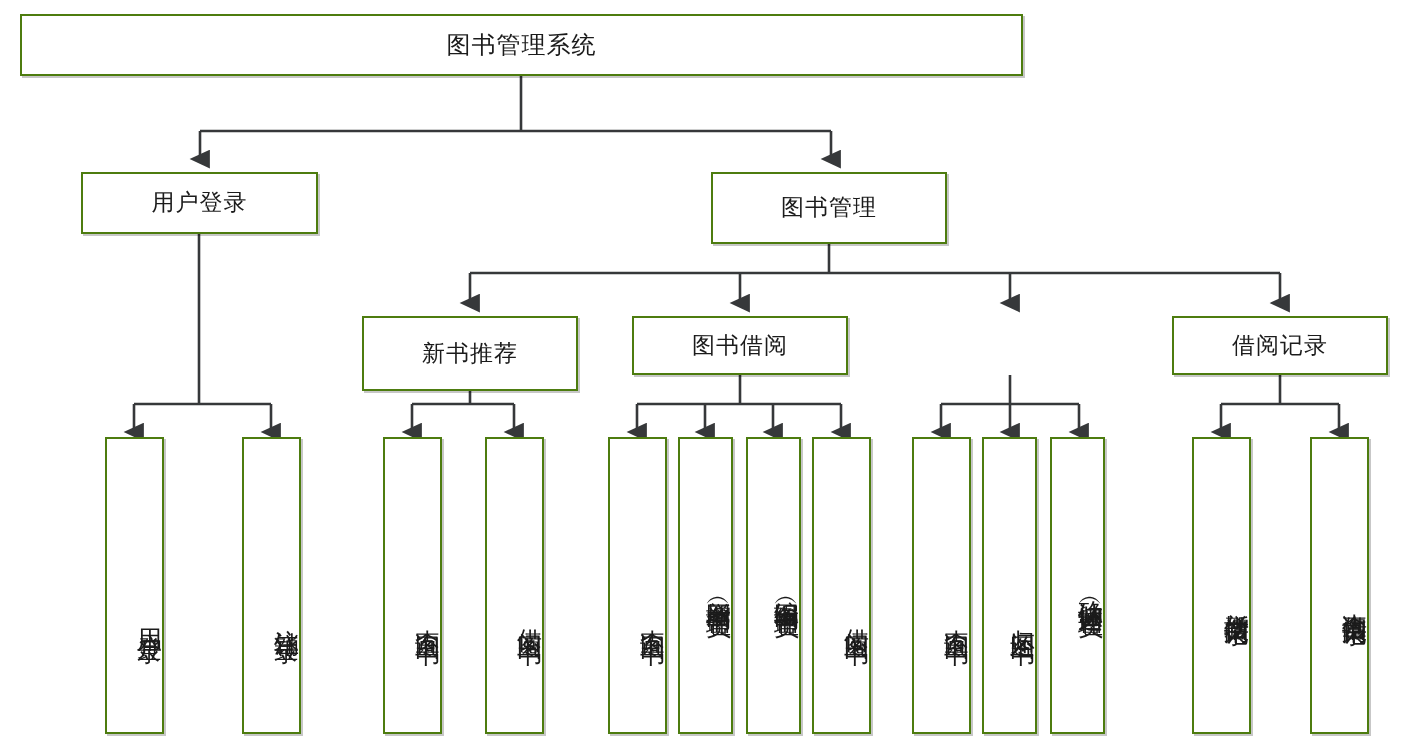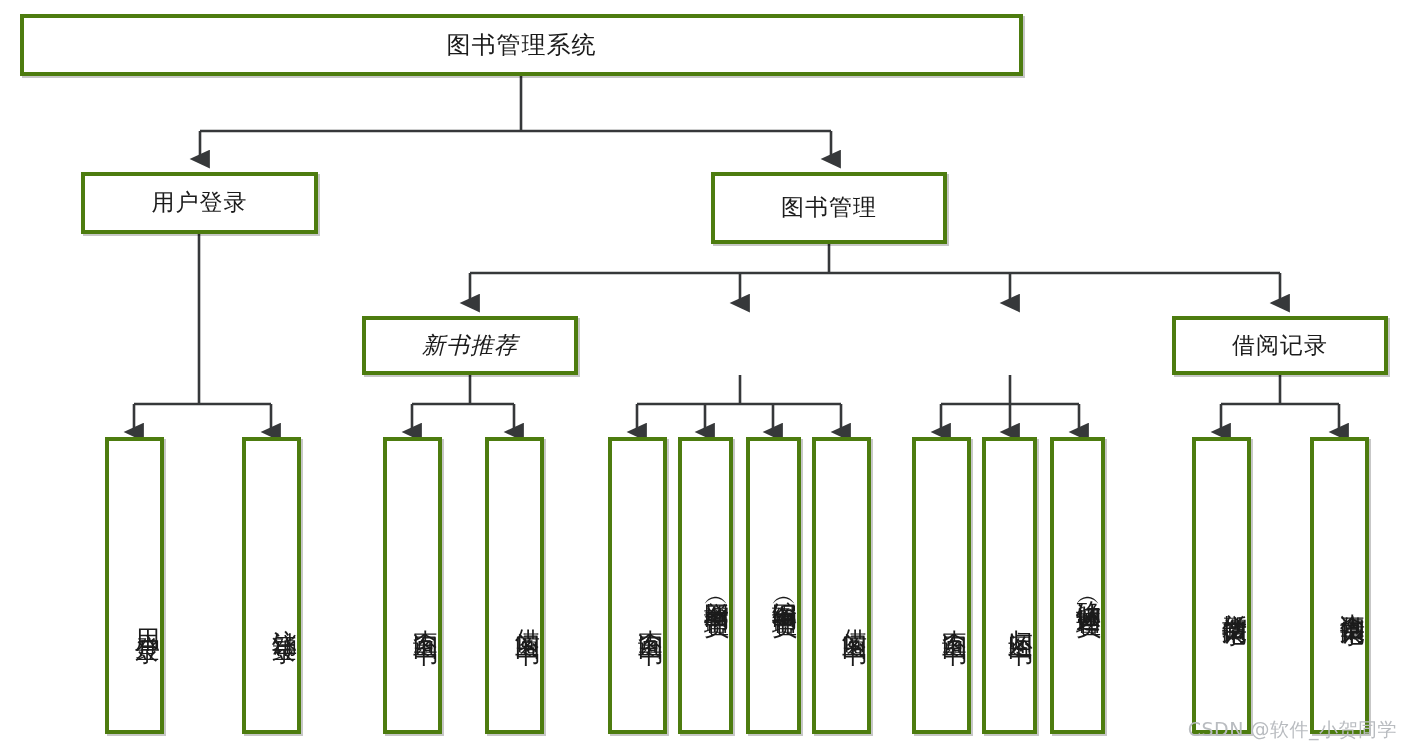--- a/index.html
+++ b/index.html
@@ -22,21 +22,21 @@
     left: 0;
     top: 0;
     width: 1405px;
     height: 747px;
     pointer-events: none;
   }
   .node {
     position: absolute;
     box-sizing: border-box;
     background: #ffffff;
-    border: 4px solid #4d7c0f;
+    border: 2px solid #4d7c0f;
     box-shadow: 2px 2px 0 rgba(0,0,0,0.22);
     display: flex;
     align-items: center;
     justify-content: center;
     color: #1b1b1b;
   }
   .node.horiz {
     font-size: 23px;
     letter-spacing: 1px;
     line-height: 1.2;
@@ -128,22 +128,25 @@
     <span>图书管理系统</span>
   </div>
 
   <div class="node horiz" style="left:81px; top:172px; width:237px; height:62px;">
     <span>用户登录</span>
   </div>
   <div class="node horiz" style="left:711px; top:172px; width:236px; height:72px;">
     <span>图书管理</span>
   </div>
 
-  <div class="node horiz" style="left:362px; top:316px; width:216px; height:59px;font-style:italic;">
+  <div class="node horiz" style="left:362px; top:316px; width:216px; height:75px;">
     <span>新书推荐</span>
+  </div>
+  <div class="node horiz" style="left:632px; top:316px; width:216px; height:59px;">
+    <span>图书借阅</span>
   </div>
   <div class="node horiz" style="left:1172px; top:316px; width:216px; height:59px;">
     <span>借阅记录</span>
   </div>
 
   <div class="node vert" style="left:105px; top:437px; width:59px; height:297px; padding-top:62px;">
     <span>用户登录</span>
   </div>
   <div class="node vert" style="left:242px; top:437px; width:59px; height:297px; padding-top:62px;">
     <span>注销登录</span>
@@ -179,15 +182,14 @@
     <span>确认归还（管理员）</span>
   </div>
 
   <div class="node vert tall-text" style="left:1192px; top:437px; width:59px; height:297px; padding-top:26px;">
     <span>新增借阅记录</span>
   </div>
   <div class="node vert tall-text" style="left:1310px; top:437px; width:59px; height:297px; padding-top:26px;">
     <span>查询借阅记录</span>
   </div>
 
-  <div class="watermark">CSDN @软件_小贺同学</div>
 
 </div>
 
 </body></html>

